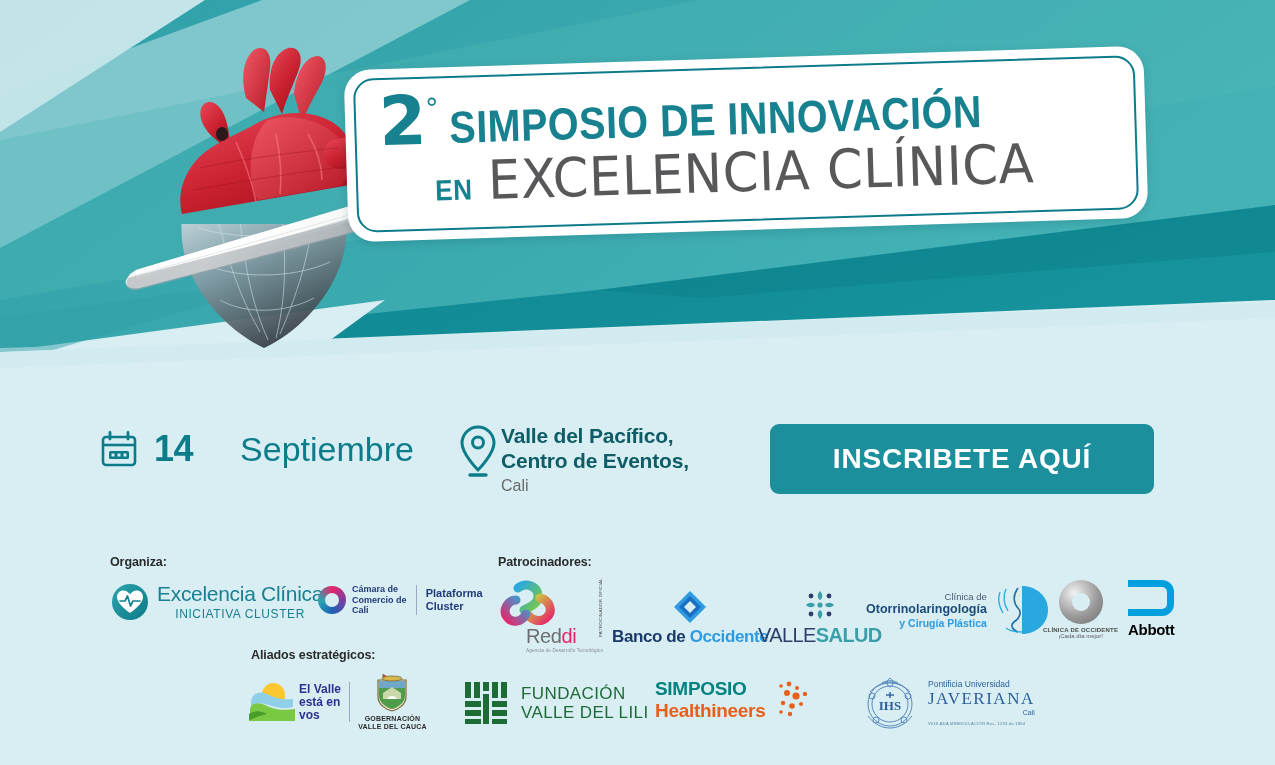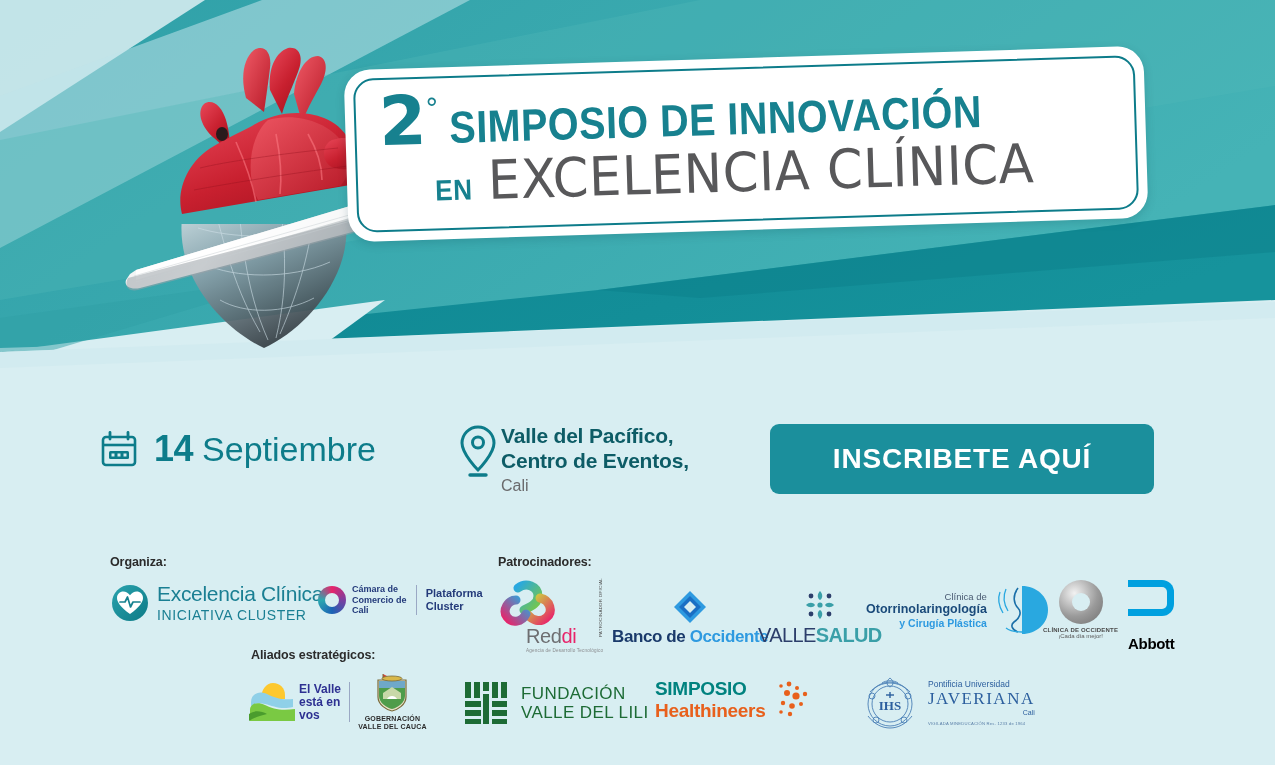--- a/index.html
+++ b/index.html
@@ -66,21 +66,21 @@
     font-size:54px; font-weight:400; color:#58585a;
     letter-spacing:.5px; margin-left:12px;
     transform:scaleX(.95); transform-origin:left center;
     font-family:"DejaVu Sans", sans-serif;
   }
 
   
   .info-row { position:absolute; left:0; top:412px; width:1275px; height:100px; z-index:5; }
 
   .date-block { position:absolute; left:100px; top:16px; display:flex; align-items:center; }
-  .date-text { margin-left:16px; display:flex; align-items:baseline; white-space:nowrap; }
+  .date-text { margin-left:16px; display:flex; align-items:baseline; white-space:nowrap;gap:38px; }
   .date-num { font-size:36px; font-weight:bold; color:#0d7c8a; letter-spacing:-.5px; }
   .date-month { font-size:34px; font-weight:400; color:#0d7c8a; margin-left:9px;text-align:center; }
 
   .loc-block { position:absolute; left:458px; top:12px; display:flex; align-items:flex-start; }
   .loc-text { margin-left:3px; }
   .loc-main {
     font-size:21px; font-weight:bold; color:#0d5c66;
     line-height:1.18; letter-spacing:-.2px; white-space:nowrap;
   }
   .loc-sub { font-size:16px; color:#6a6a6c; margin-top:3px; }
@@ -107,21 +107,21 @@
   .lbl-aliados    { position:absolute; left:251px; top:108px; }
 
   .logo { position:absolute; display:flex; align-items:center; }
 
   
   .l-excelencia { left:112px; top:43px; }
   .ec-mark { width:36px; height:36px; border-radius:50%;
              background:linear-gradient(135deg,#2aa3ae,#0d7a86); position:relative; }
   .ec-names { margin-left:9px; }
   .ec-t1 { font-size:21px; color:#1a7f93; letter-spacing:-.3px; line-height:1; }
-  .ec-t2 { font-size:14px; color:#1a7f93; letter-spacing:.6px; margin-top:3px; }
+  .ec-t2 { font-size:12px; color:#1a7f93; letter-spacing:.6px; margin-top:3px;text-align:center; }
 
   .l-camara { left:318px; top:44px; }
   .cc-mark { width:28px; height:28px; border-radius:50%;
              background:conic-gradient(#e8246a,#7b3fa0,#1b63b5,#2aa8b0,#e8246a);
              position:relative; }
   .cc-mark::after { content:""; position:absolute; left:7px; top:7px; width:14px; height:14px;
                     border-radius:50%; background:#d8eef2; }
   .cc-t { margin-left:6px; font-size:9px; font-weight:bold; color:#233a7a; line-height:1.18; }
   .cc-div { width:1.2px; height:30px; background:#9aa8c4; margin:0 9px; }
   .cc-p { font-size:11px; font-weight:bold; color:#233a7a; line-height:1.2; }
@@ -154,21 +154,21 @@
   .cocc-disc { width:44px; height:44px; border-radius:50%;
                background:radial-gradient(circle at 35% 30%,#f2f2f2,#9a9a9a 55%,#6e6e6e); position:relative; }
   .cocc-disc::after { content:""; position:absolute; left:13px; top:13px; width:18px; height:18px;
                       border-radius:50%; background:#d8eef2; }
   .cocc-t1 { font-size:6px; font-weight:bold; color:#4a4a4a; letter-spacing:.2px; margin-top:3px; }
   .cocc-t2 { font-size:6px; color:#5a5a5a; }
 
   .l-abbott { left:1128px; top:40px; flex-direction:column; align-items:center; }
   .ab-mark { width:46px; height:36px; border:7px solid #00a0df; border-left:none;
              border-radius:0 12px 12px 0; position:relative; }
-  .ab-t { font-size:15px; font-weight:bold; color:#000; margin-top:19px; letter-spacing:-.3px; }
+  .ab-t { font-size:15px; font-weight:bold; color:#000; margin-top:5px; letter-spacing:-.3px; }
 
   
   .l-elvalle { left:247px; top:133px; }
   .ev-mark { width:52px; height:44px; position:relative; }
   .ev-t { font-size:12px; font-weight:bold; color:#2e3192; line-height:1.08; }
   .ev-div { width:1.2px; height:40px; background:#9aa8c4; margin:0 8px; }
   .gv-shield { width:34px; height:40px; }
   .gv-t { font-size:7px; font-weight:bold; color:#2b2b2b; text-align:center;
           line-height:1.2; margin-top:2px; letter-spacing:.2px; }
 

